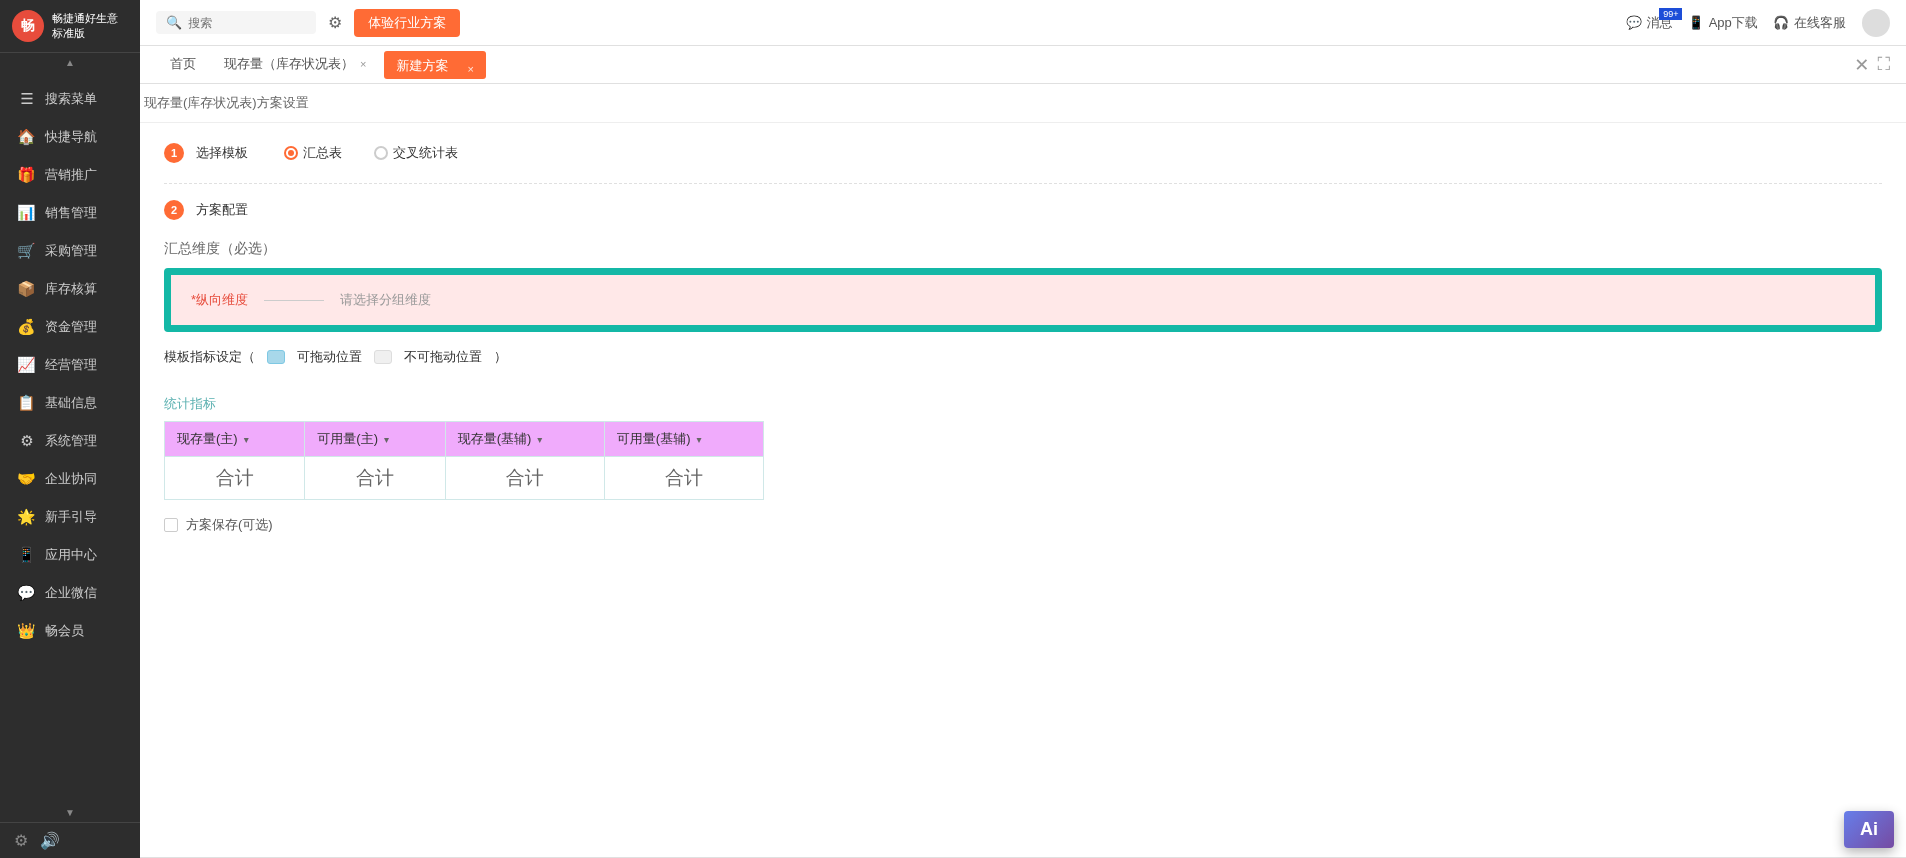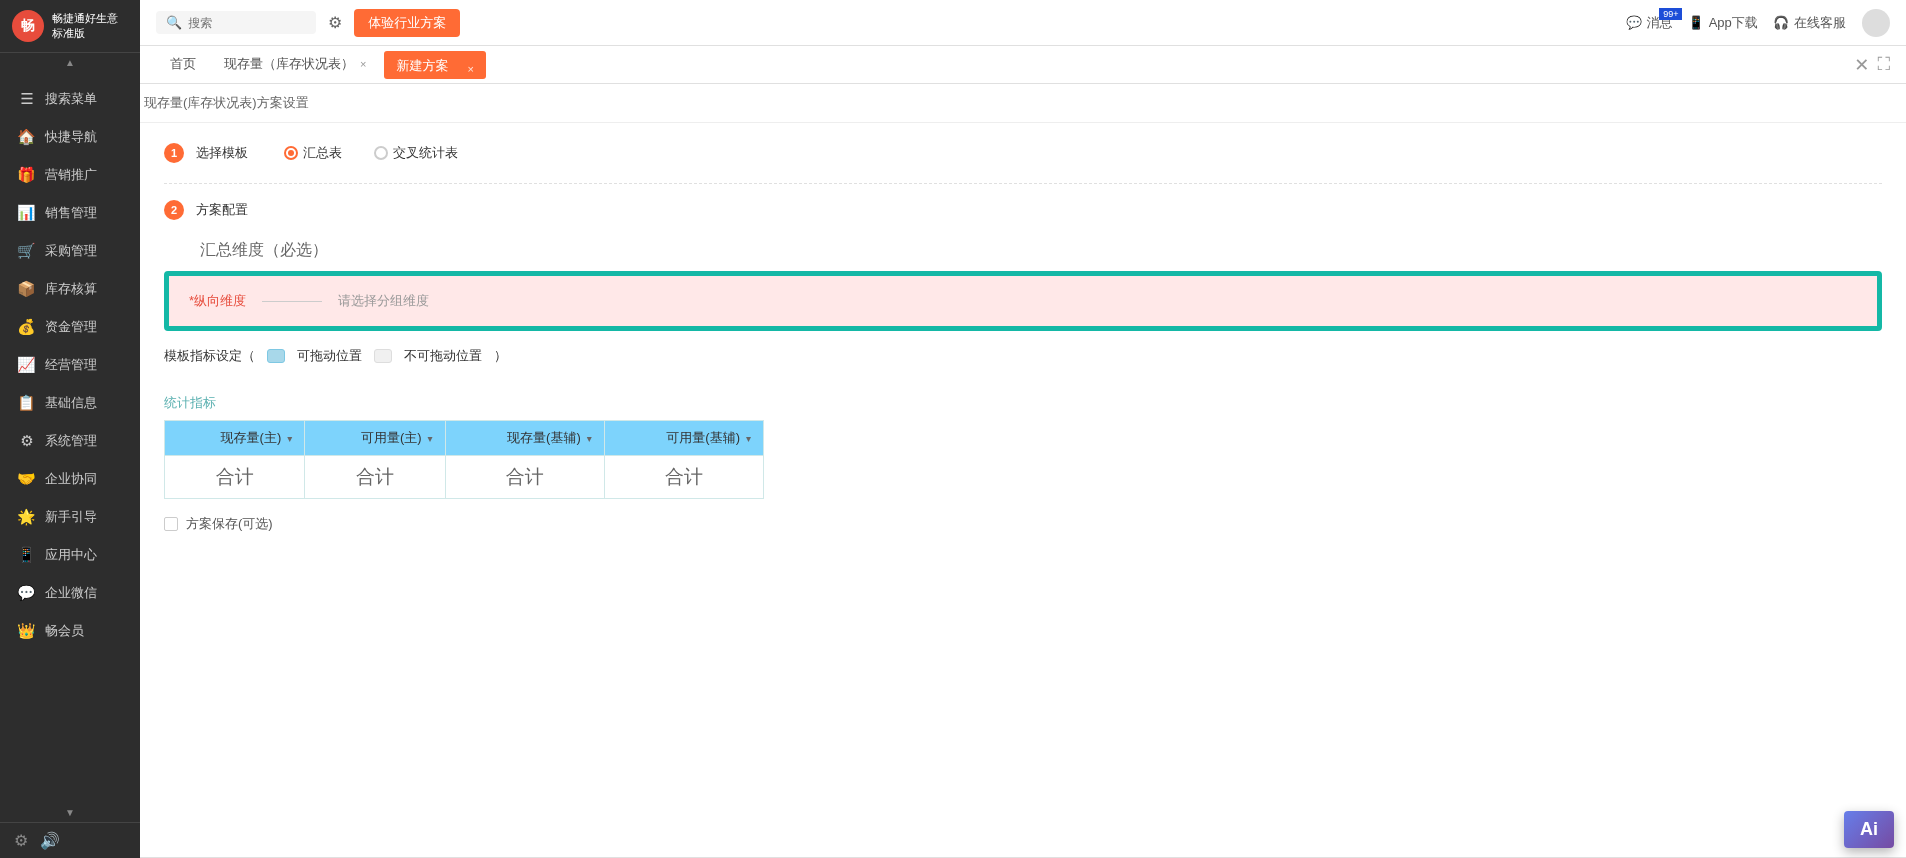--- a/index.html
+++ b/index.html
@@ -158,24 +158,24 @@
       content: ''; width: 6px; height: 6px;
       background: #ff6b35; border-radius: 50%;
     }
 
     
     .section-divider {
       border: none; border-top: 1px dashed #e0e0e0; margin: 8px 0 16px;
     }
 
     
-    .section-sublabel { font-size: 16px; color: #666; margin-bottom: 10px; margin-left: 36px; }
+    .section-sublabel { font-size: 14px; color: #666; margin-bottom: 10px; }
 
     .dim-required-box {
-      background: #ffe8e8; border: 5px solid #14b8a6;
+      background: #ffe8e8; border: 7px solid #14b8a6;
       padding: 16px 20px; border-radius: 4px; margin-bottom: 16px;
       display: flex; align-items: center; gap: 16px;
     }
     .dim-label-required { color: #e74c3c; font-size: 13px; }
     .dim-divider-line { width: 60px; height: 1px; background: #ccc; }
     .dim-placeholder { color: #999; font-size: 13px; }
 
     
     .metrics-setting-row {
       display: flex; align-items: center; gap: 12px;
@@ -187,23 +187,23 @@
     }
     .no-drag-indicator {
       display: inline-block; width: 18px; height: 14px;
       background: #f0f0f0; border-radius: 3px; border: 1px solid #ddd;
     }
 
     
     .stats-label { color: #5ab0b0; font-size: 13px; font-weight: 500; margin-bottom: 8px; }
     .stats-table { border-collapse: collapse; width: 600px; }
     .stats-table th {
-      background: #7dd3fc; border: 1px solid #d0e8e8;
+      background: #f0abfc; border: 1px solid #d0e8e8;
       padding: 8px 12px; font-size: 13px; font-weight: normal;
-      text-align: right; color: #333;
+      text-align: left; color: #333;
     }
     .stats-table td {
       border: 1px solid #d0e8e8;
       padding: 8px 12px; text-align: center; font-size: 19px; color: #666;
       background: #fff;
     }
     .col-dropdown { display: inline-flex; align-items: center; gap: 6px; }
     .chevron-down { font-size: 10px; color: #666; }
 
     

